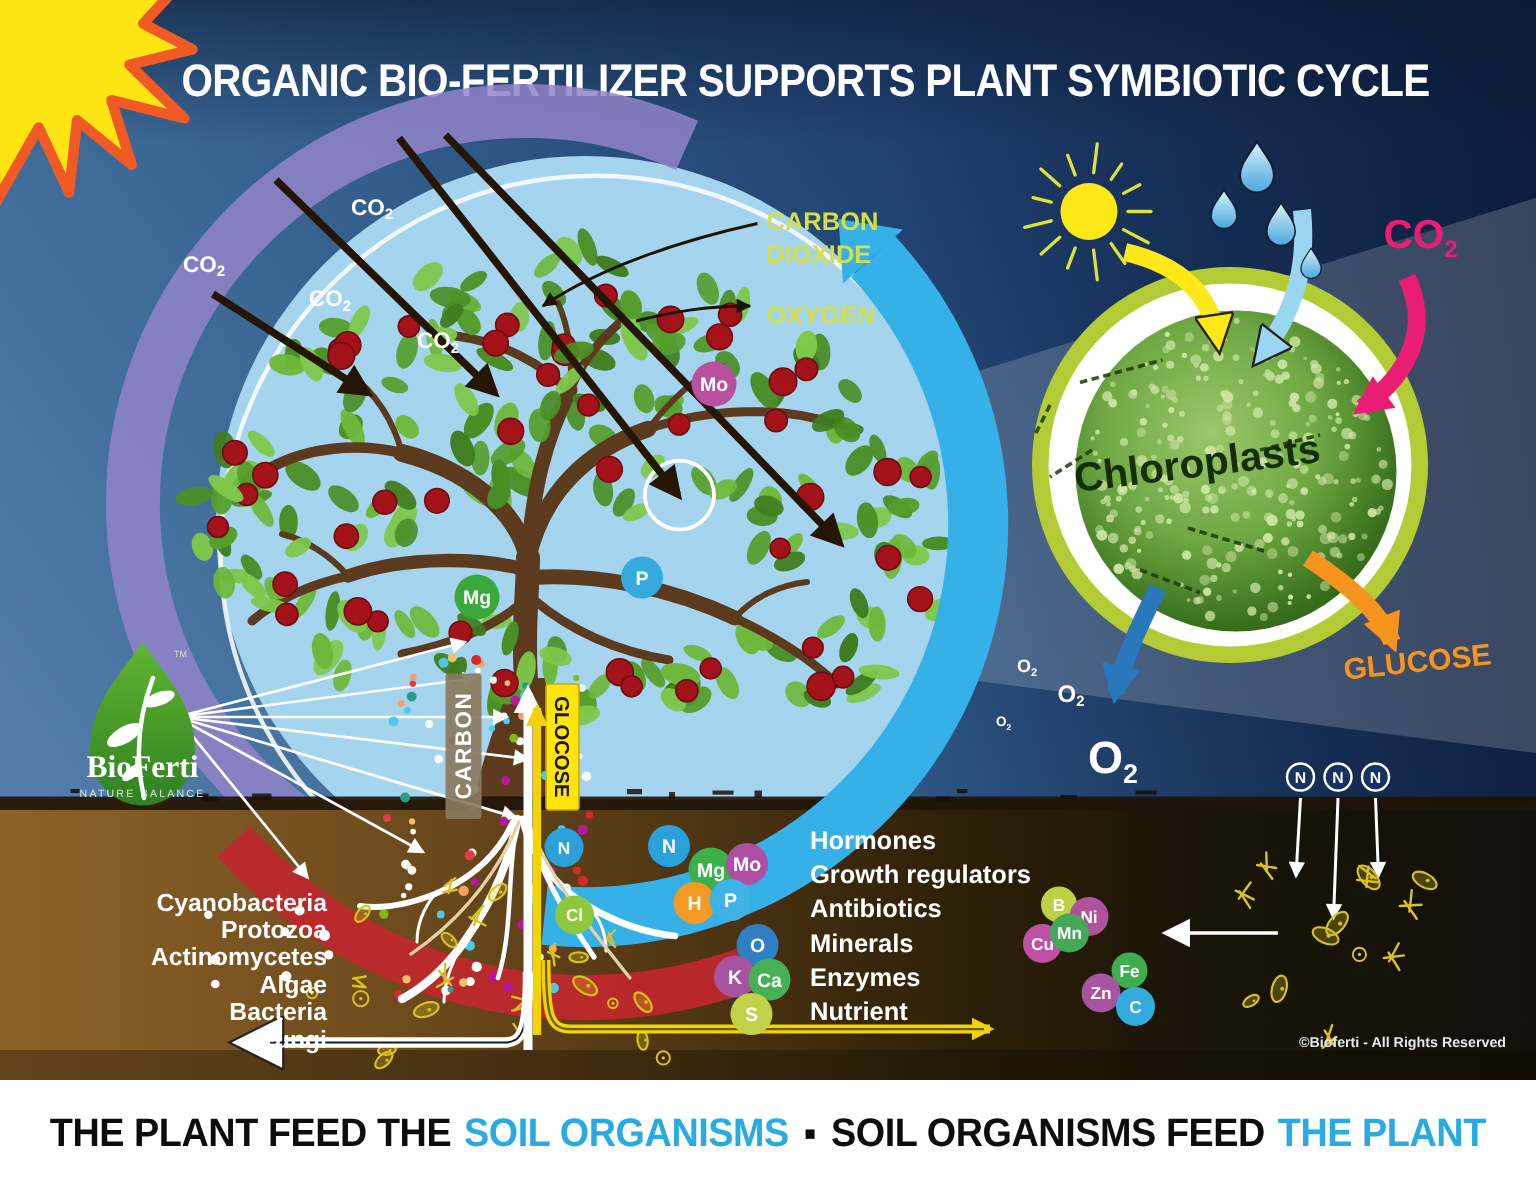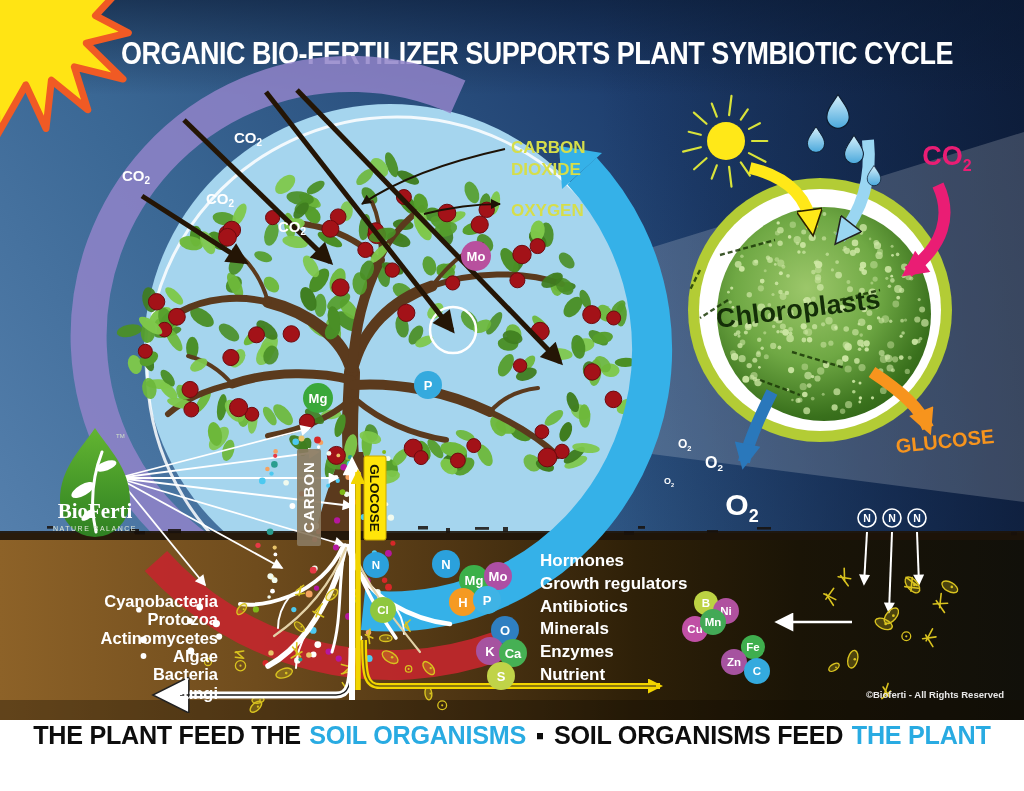--- a/index.html
+++ b/index.html
@@ -1,21 +1,21 @@
 <!DOCTYPE html>
 <html><head>
 <meta charset="utf-8">
 <style>
   html,body{margin:0;padding:0;background:#fff;}
   .stage{position:relative;width:1024px;height:791px;overflow:hidden;background:#fff;
          font-family:"Liberation Sans",sans-serif;}
   svg text{font-family:"Liberation Sans",sans-serif;}
   .serif{font-family:"Liberation Serif",serif;}
   .footer{position:absolute;left:0;top:720px;width:1024px;height:71px;background:#ffffff;
-          display:flex;align-items:flex-start;justify-content:center;}
+          display:flex;align-items:center;justify-content:center;}
   .footer-inner{display:flex;align-items:center;gap:9px;transform:scaleX(.95);
           font-weight:800;font-size:26.5px;letter-spacing:-.3px;color:#0d0d0d;white-space:nowrap;}
   .fb{color:#29abe2;}
   .fsep{font-size:13px;margin:0 2px;line-height:1;}
 </style>
 </head>
 <body>
 
 <div class="stage">
 <svg id="scene" viewBox="0 0 1024 720" width="1024" height="720">

